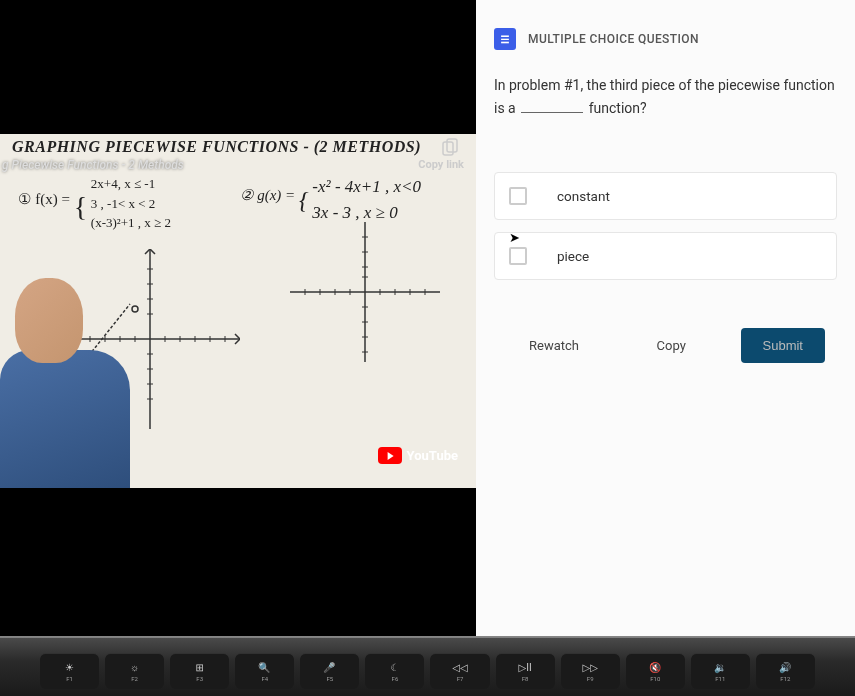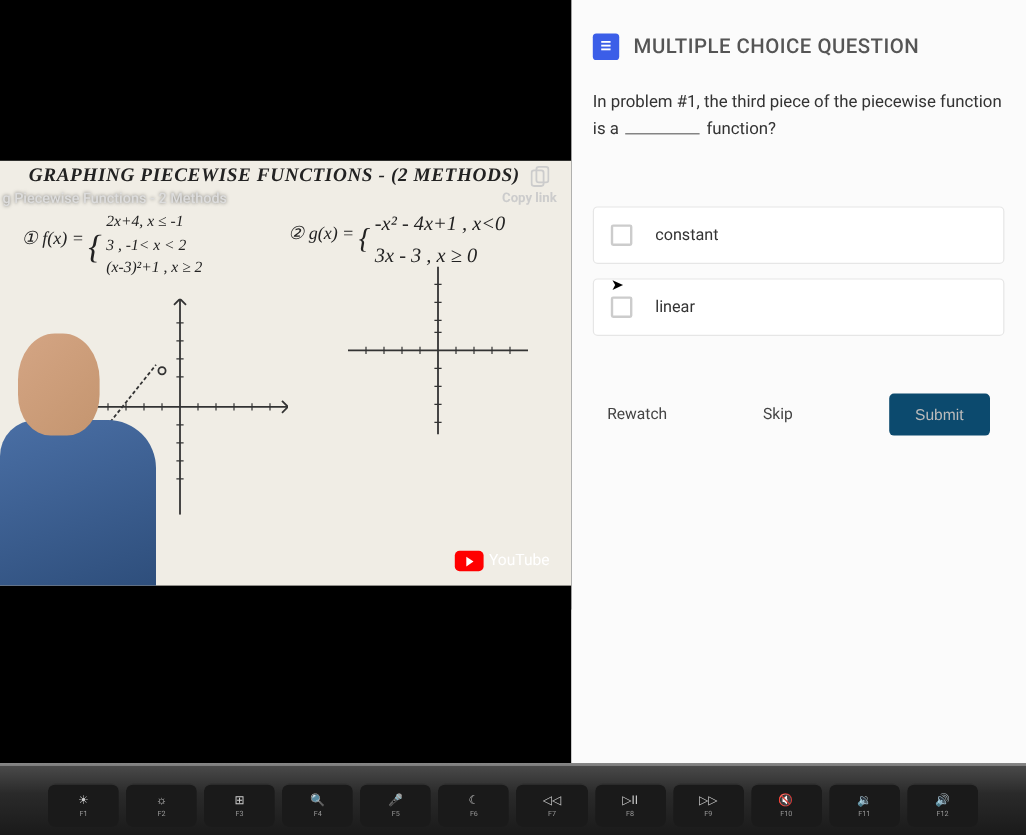--- a/index.html
+++ b/index.html
@@ -37,38 +37,39 @@
       left: 0;
       width: 476px;
       height: 354px;
       background: #f0ede5;
       overflow: hidden;
     }
     
     .whiteboard-title {
       position: absolute;
       top: 4px;
-      left: 24px;
+      left: 12px;
       font-family: 'Comic Sans MS', cursive;
       font-size: 16px;
       font-style: italic;
       color: #222;
       font-weight: 600;
       letter-spacing: 0.5px;
     }
     
     .video-overlay-title {
       position: absolute;
       top: 158px;
       left: 2px;
       color: #ddd;
       font-size: 12px;
       font-weight: 500;
       z-index: 5;
       text-shadow: 0 0 3px rgba(0,0,0,0.5);
+      font-style: italic;
     }
     
     .copy-link {
       position: absolute;
       top: 158px;
       right: 12px;
       color: #ccc;
       font-size: 11px;
       z-index: 5;
       font-weight: bold;
@@ -82,21 +83,20 @@
       height: 18px;
       z-index: 5;
     }
     
     .problem1 {
       position: absolute;
       top: 40px;
       left: 18px;
       font-family: 'Comic Sans MS', cursive;
       font-size: 15px;
-      font-style: italic;
       color: #222;
       line-height: 1.5;
     }
     
     .problem2 {
       position: absolute;
       top: 40px;
       left: 240px;
       font-family: 'Comic Sans MS', cursive;
       font-size: 15px;
@@ -145,28 +145,28 @@
       top: 88px;
       left: 290px;
       width: 150px;
       height: 140px;
     }
     .axis-line { stroke: #333; stroke-width: 1.5; }
     .tick { stroke: #333; stroke-width: 1; }
     
     .youtube-badge {
       position: absolute;
-      bottom: 12px;
+      bottom: 24px;
       right: 18px;
       display: flex;
       align-items: center;
       gap: 5px;
       color: #fff;
       font-size: 13px;
-      font-weight: 400;
+      font-weight: 700;
     }
     .youtube-icon {
       width: 24px;
       height: 17px;
       background: #ff0000;
       border-radius: 4px;
       position: relative;
     }
     .youtube-icon::after {
       content: '';
@@ -201,21 +201,21 @@
       border-radius: 3px;
       display: flex;
       align-items: center;
       justify-content: center;
       color: white;
       font-size: 10px;
       font-weight: bold;
     }
     
     .header-text {
-      font-size: 17px;
+      font-size: 12px;
       color: #555;
       letter-spacing: 0.4px;
       font-weight: 500;
     }
     
     .question-text {
       font-size: 14px;
       color: #333;
       line-height: 1.65;
       margin-bottom: 52px;
@@ -233,21 +233,21 @@
     .options {
       display: flex;
       flex-direction: column;
       gap: 12px;
       margin-bottom: 48px;
     }
     
     .option {
       display: flex;
       align-items: center;
-      gap: 19px;
+      gap: 30px;
       padding: 14px 14px;
       background: #fff;
       border: 1px solid #e6e6e6;
       border-radius: 4px;
       cursor: pointer;
       position: relative;
     }
     
     .checkbox {
       width: 18px;
@@ -274,20 +274,21 @@
       display: flex;
       justify-content: space-between;
       align-items: center;
       padding: 0 12px;
     }
     
     .action-text {
       font-size: 13px;
       color: #444;
       cursor: pointer;
+      margin-left: 23px;
     }
     
     .submit-btn {
       padding: 10px 22px;
       background: #0c4a6e;
       color: #bbb;
       border: none;
       border-radius: 4px;
       font-size: 13px;
       cursor: not-allowed;
@@ -454,27 +455,27 @@
     </div>
 
     <div class="options">
       <div class="option">
         <div class="checkbox"></div>
         <span class="option-label">constant</span>
       </div>
       <div class="option">
         <span class="cursor-arrow">➤</span>
         <div class="checkbox"></div>
-        <span class="option-label">linear</span>
+        <span class="option-label">piece</span>
       </div>
     </div>
 
     <div class="action-row">
       <span class="action-text">Rewatch</span>
-      <span class="action-text">Skip</span>
+      <span class="action-text">Copy</span>
       <button class="submit-btn">Submit</button>
     </div>
   </div>
 </div>
 
 <div class="bezel"></div>
 
 <div class="keyboard-strip">
   <div class="key">
       <span class="key-icon">☀</span>

